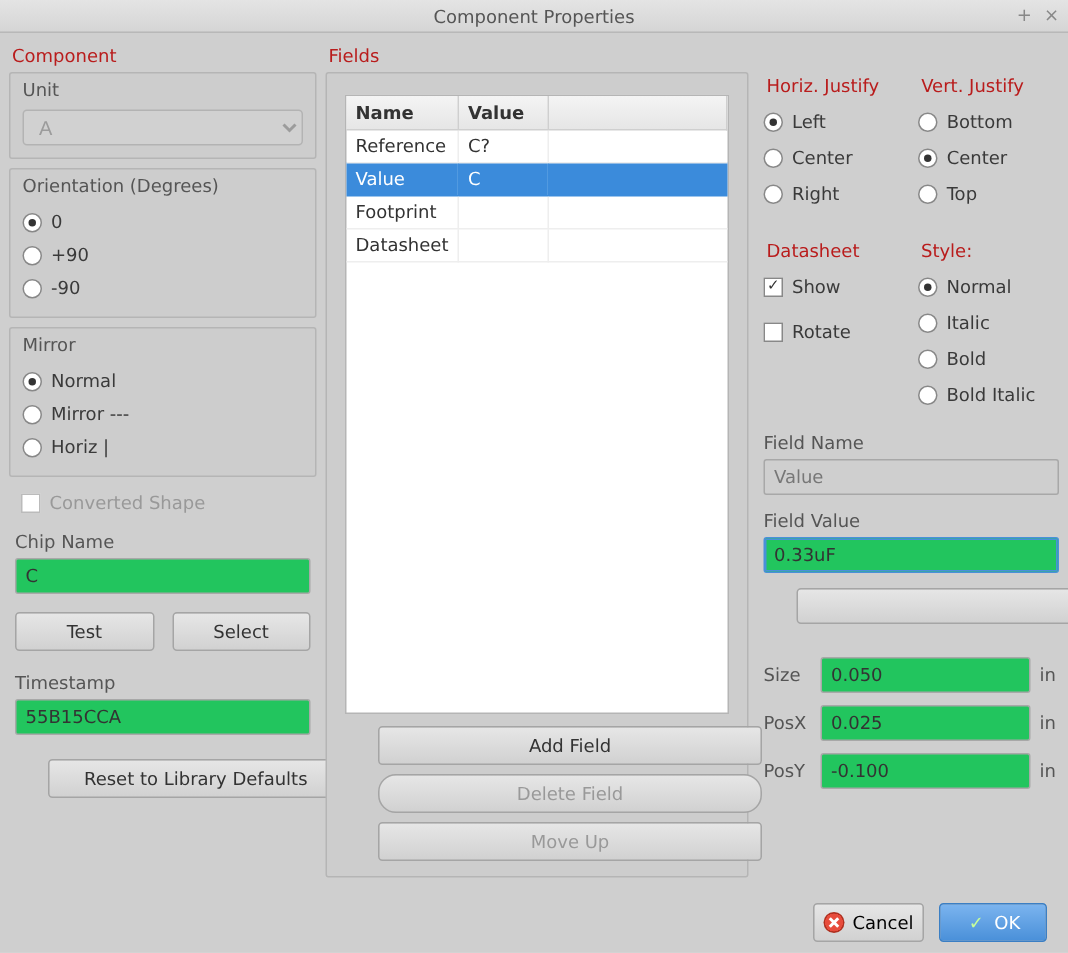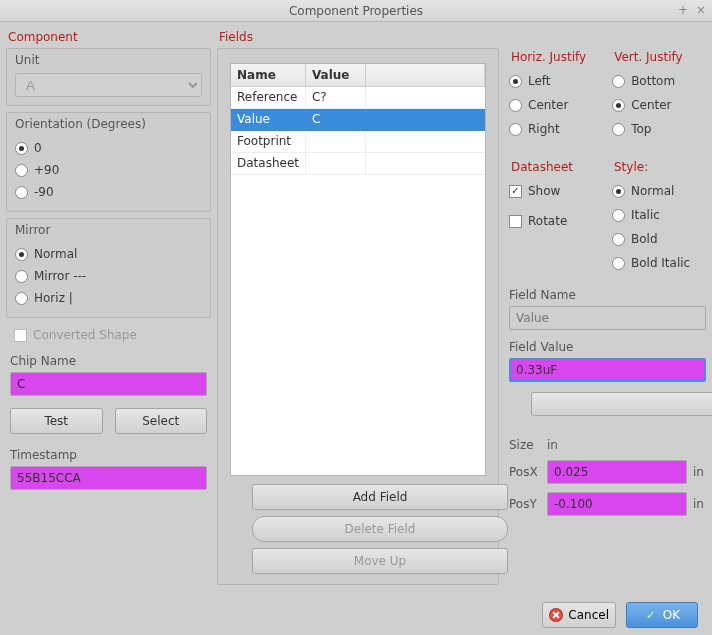--- a/index.html
+++ b/index.html
@@ -88,21 +88,21 @@
     background:#fff;display:flex;align-items:center;justify-content:center;
   }
   .radio.sel::after{content:"";width:5px;height:5px;border-radius:50%;background:#333;}
   .check {
     width:13px;height:13px;border:1px solid #888;background:#fff;
     display:flex;align-items:center;justify-content:center;font-size:10px;color:#333;
   }
   .check.sel::after{content:"✓";line-height:1;}
   .check.dis{border-color:#bbb;color:#bbb;}
   .text-input, .spin-input {
-    height:24px;border:1px solid #a8a8a8;background:#d946ef;
+    height:24px;border:1px solid #a8a8a8;background:#22c55e;
     border-radius:2px;padding:0 6px;font:inherit;color:#333;width:100%;
   }
   .text-input.readonly{background:#cfcfcf;color:#777;}
   .text-input.focus{border:1px solid #4a90d9;box-shadow:0 0 0 1px #4a90d9 inset;}
   .btn {
     height:26px;border:1px solid #a5a5a5;border-radius:3px;
     background:linear-gradient(#e6e6e6,#d1d1d1);
     font:inherit;color:#333;cursor:pointer;
     display:flex;align-items:center;justify-content:center;
     padding:0 8px;
@@ -229,20 +229,23 @@
         <div class="btn-row" style="margin:8px 4px;">
           <button class="btn">Test</button>
           <button class="btn">Select</button>
         </div>
 
         <div style="margin:6px 4px 4px 4px;">
           <label class="section">Timestamp</label>
           <input class="text-input" value="55B15CCA" style="">
         </div>
 
+        <div style="margin:12px 4px;">
+          <button class="btn wide">Reset to Library Defaults</button>
+        </div>
       </div>
 
       <div class="column col-mid">
         <div class="group-label">Fields</div>
         <div class="fieldset" style="flex:1;display:flex;flex-direction:column;padding:12px 12px 10px 12px;">
           <div class="table-wrap">
             <table>
               <thead>
                   <tr>
                 <th>Name</th>
@@ -355,20 +358,21 @@
           <label class="section">Field Value</label>
           <input class="text-input focus" value="0.33uF" style="">
         </div>
 
         <button class="btn wide placeholder" style="margin-top:10px;"></button>
 
         <div style="height:18px;"></div>
 
         <div class="form-row">
           <label>Size</label>
+          <input class="text-input" value="0.050" style="">
           <span class="unit">in</span>
         </div>
         <div class="form-row">
           <label>PosX</label>
           <input class="text-input" value="0.025" style="">
           <span class="unit">in</span>
         </div>
         <div class="form-row">
           <label>PosY</label>
           <input class="text-input" value="-0.100" style="">

